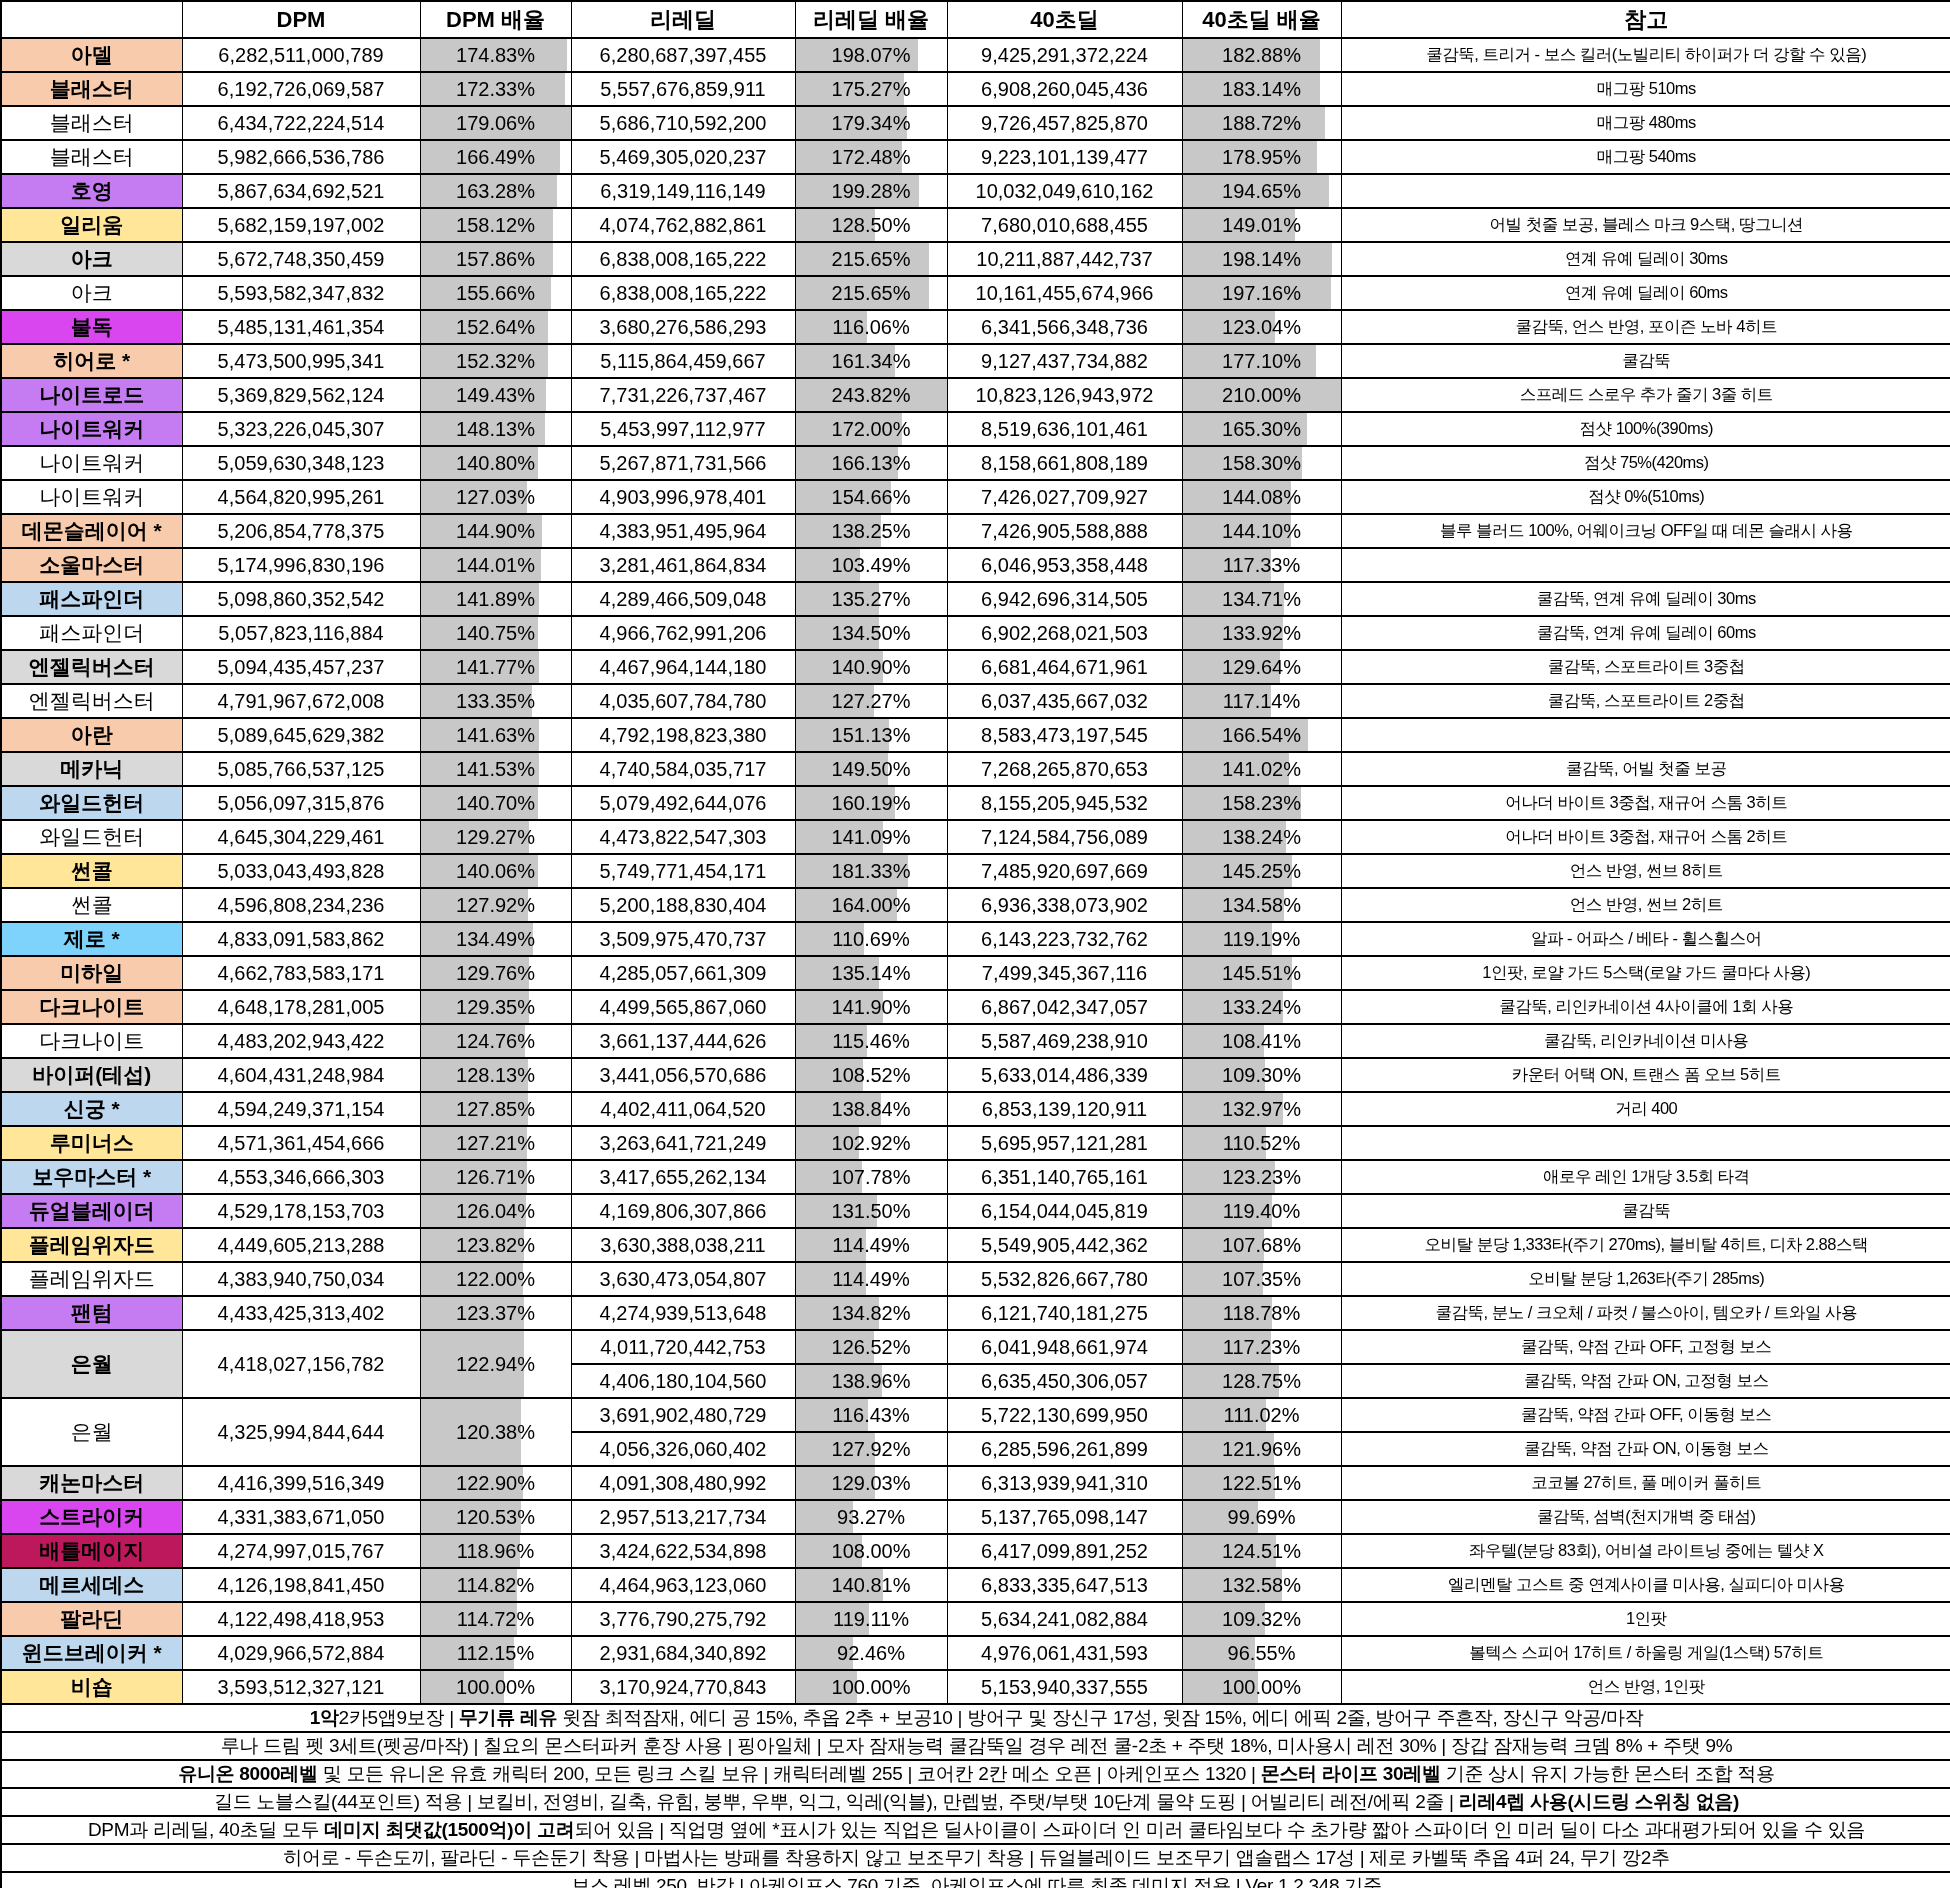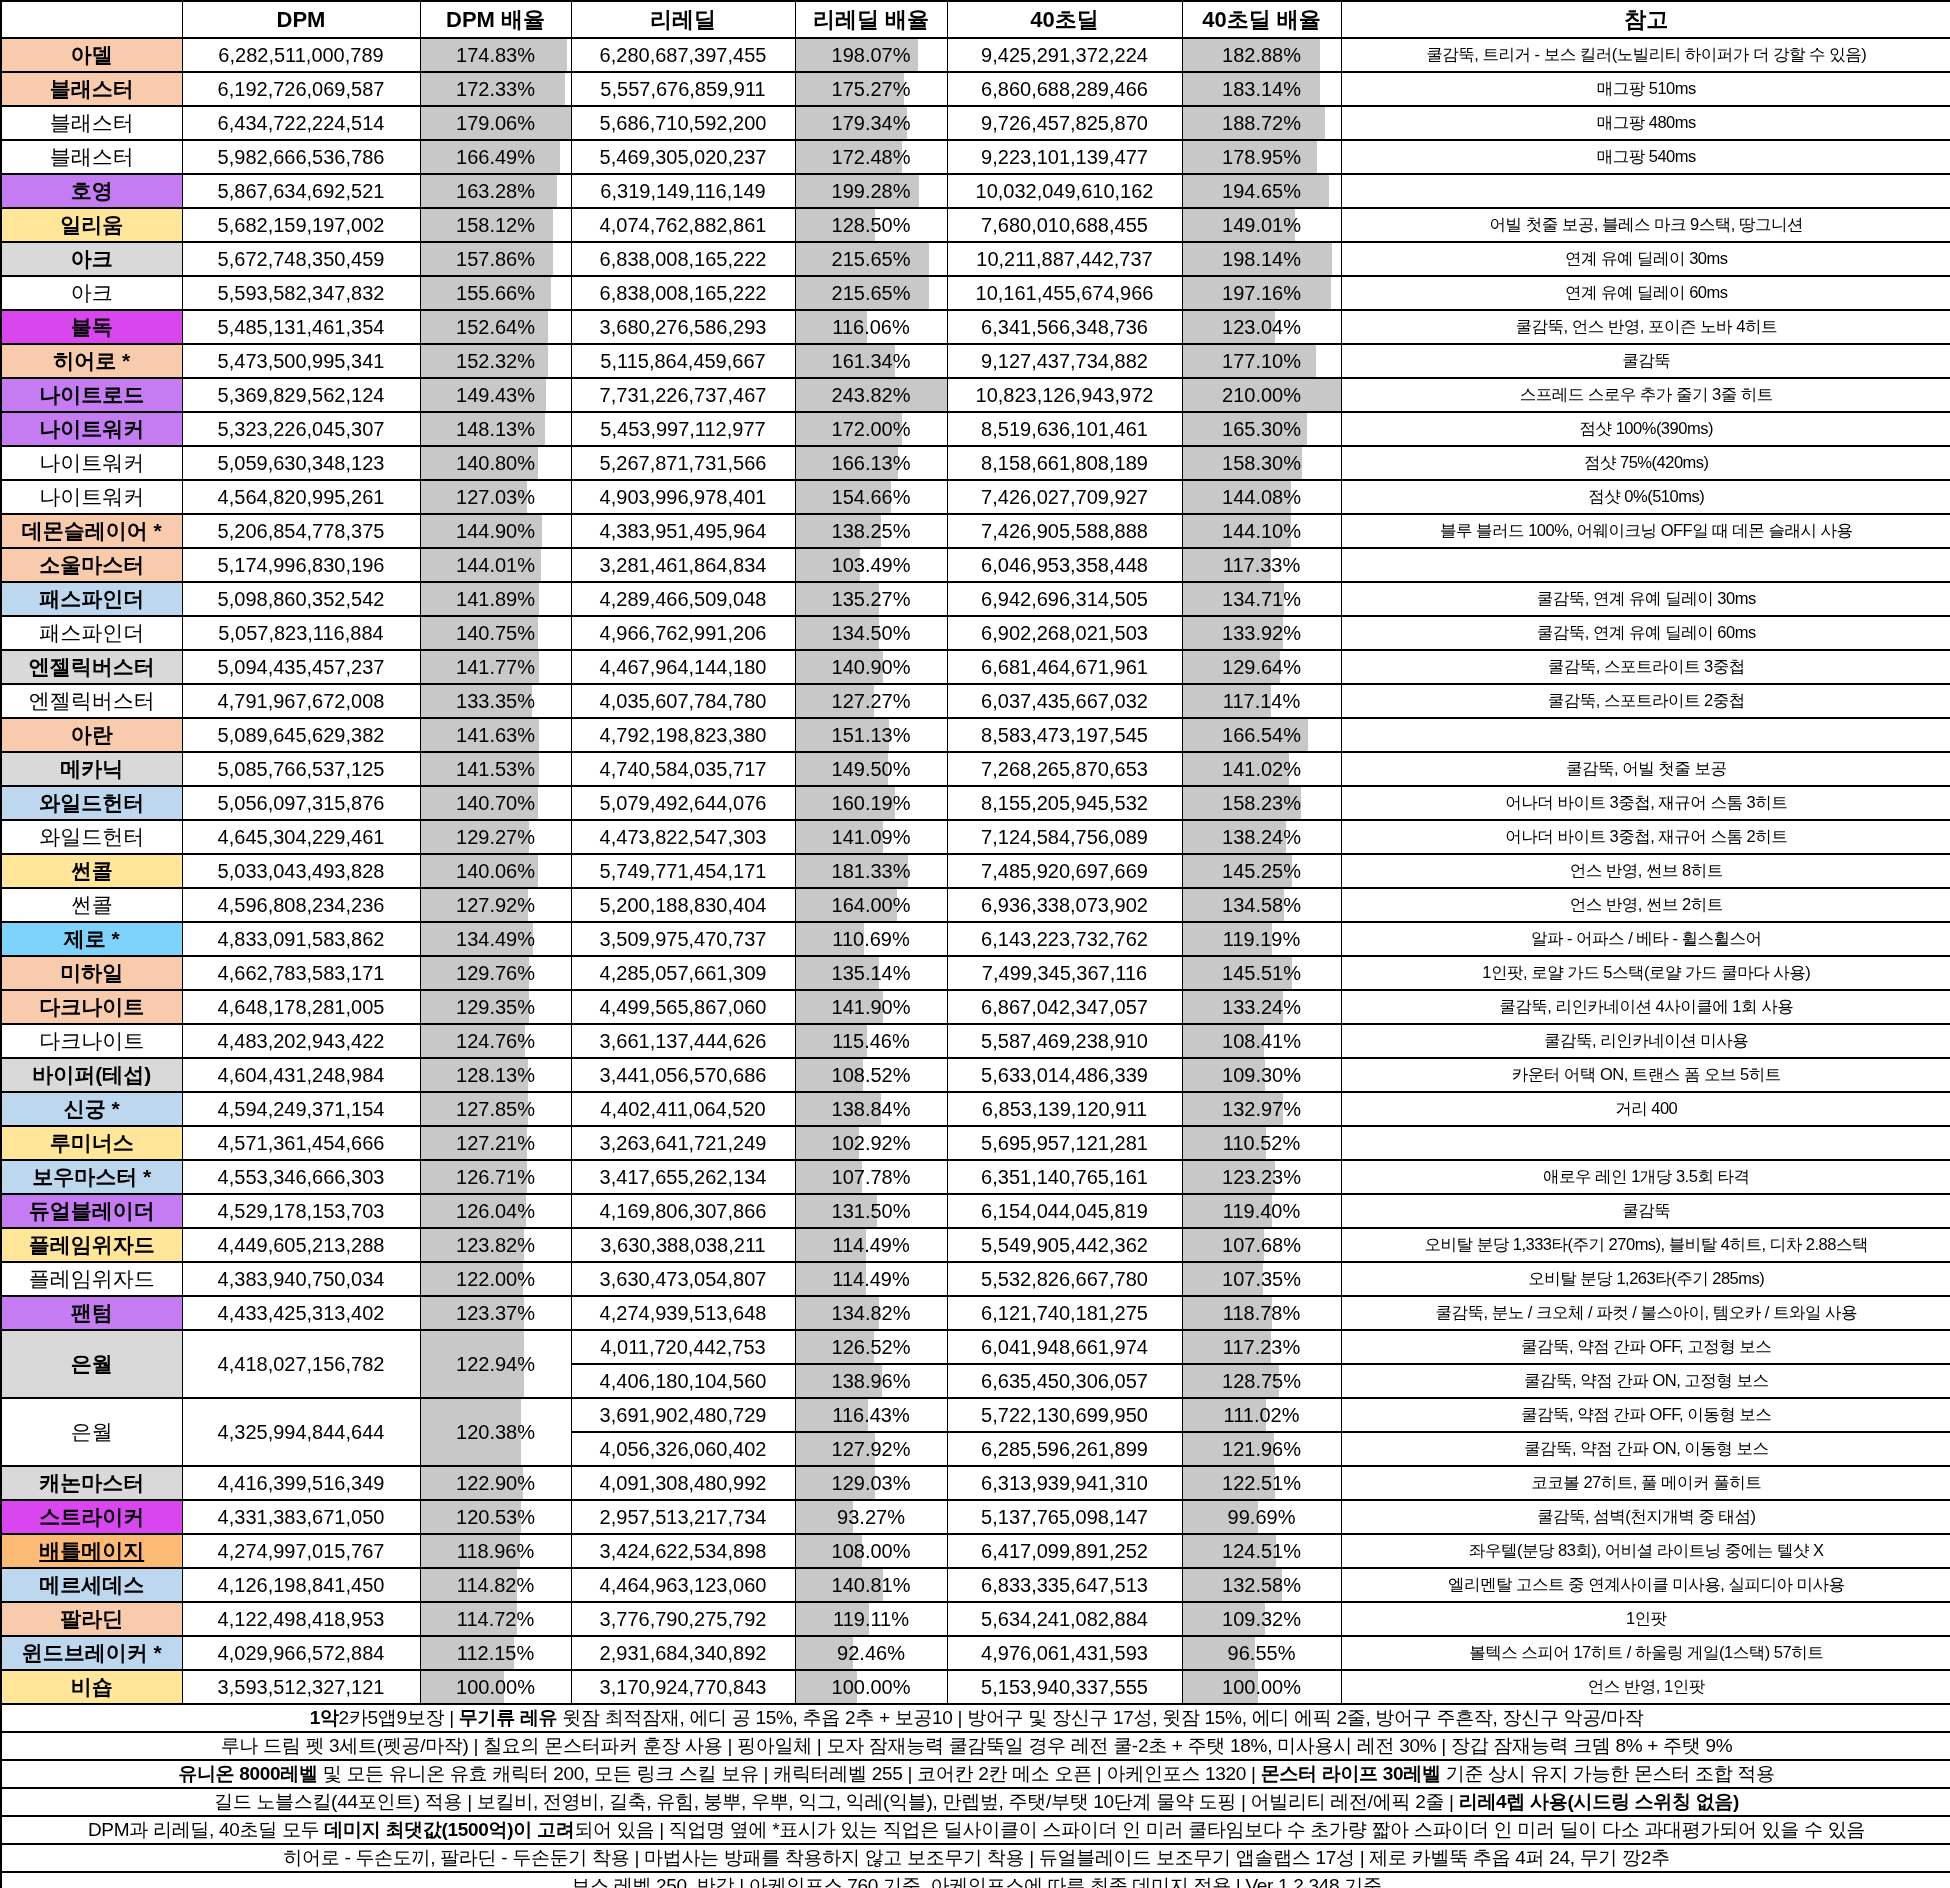--- a/index.html
+++ b/index.html
@@ -57,21 +57,21 @@
         <td class="num">9,425,291,372,224</td>
         <td class="ratio"><div class="bar" style="background: rgb(200, 200, 200); width: 87.1%;"></div><span>182.88%</span></td>
         <td class="note">쿨감뚝, 트리거 - 보스 킬러(노빌리티 하이퍼가 더 강할 수 있음)</td>
       </tr>
       <tr>
         <td class="name" style="background: rgb(248, 203, 173);">블래스터</td>
         <td class="num">6,192,726,069,587</td>
         <td class="ratio"><div class="bar" style="background: rgb(200, 200, 200); width: 96.2%;"></div><span>172.33%</span></td>
         <td class="num">5,557,676,859,911</td>
         <td class="ratio"><div class="bar" style="background: rgb(200, 200, 200); width: 71.9%;"></div><span>175.27%</span></td>
-        <td class="num">6,860,688,289,466</td>
+        <td class="num">6,908,260,045,436</td>
         <td class="ratio"><div class="bar" style="background: rgb(200, 200, 200); width: 87.2%;"></div><span>183.14%</span></td>
         <td class="note">매그팡 510ms</td>
       </tr>
       <tr>
         <td class="name plain" style="background: rgb(255, 255, 255);">블래스터</td>
         <td class="num">6,434,722,224,514</td>
         <td class="ratio"><div class="bar" style="background: rgb(200, 200, 200); width: 100%;"></div><span>179.06%</span></td>
         <td class="num">5,686,710,592,200</td>
         <td class="ratio"><div class="bar" style="background: rgb(200, 200, 200); width: 73.6%;"></div><span>179.34%</span></td>
         <td class="num">9,726,457,825,870</td>
@@ -476,21 +476,21 @@
         <td class="name" style="background: #d946ef;">스트라이커</td>
         <td class="num">4,331,383,671,050</td>
         <td class="ratio"><div class="bar" style="background: rgb(200, 200, 200); width: 67.3%;"></div><span>120.53%</span></td>
         <td class="num">2,957,513,217,734</td>
         <td class="ratio"><div class="bar" style="background: rgb(200, 200, 200); width: 38.3%;"></div><span>93.27%</span></td>
         <td class="num">5,137,765,098,147</td>
         <td class="ratio"><div class="bar" style="background: rgb(200, 200, 200); width: 47.5%;"></div><span>99.69%</span></td>
         <td class="note">쿨감뚝, 섬벽(천지개벽 중 태섬)</td>
       </tr>
       <tr>
-        <td class="name" style="background: #fdba74; text-decoration: underline;">배틀메이지</td>
+        <td class="name" style="background: #be185d;">배틀메이지</td>
         <td class="num">4,274,997,015,767</td>
         <td class="ratio"><div class="bar" style="background: rgb(200, 200, 200); width: 66.4%;"></div><span>118.96%</span></td>
         <td class="num">3,424,622,534,898</td>
         <td class="ratio"><div class="bar" style="background: rgb(200, 200, 200); width: 44.3%;"></div><span>108.00%</span></td>
         <td class="num">6,417,099,891,252</td>
         <td class="ratio"><div class="bar" style="background: rgb(200, 200, 200); width: 59.3%;"></div><span>124.51%</span></td>
         <td class="note">좌우텔(분당 83회), 어비셜 라이트닝 중에는 텔샷 X</td>
       </tr>
       <tr>
         <td class="name" style="background: rgb(189, 215, 238);">메르세데스</td>

